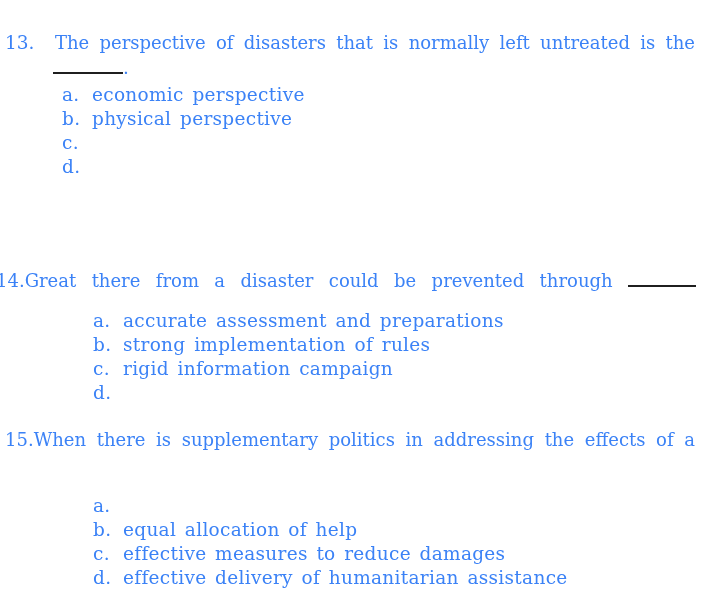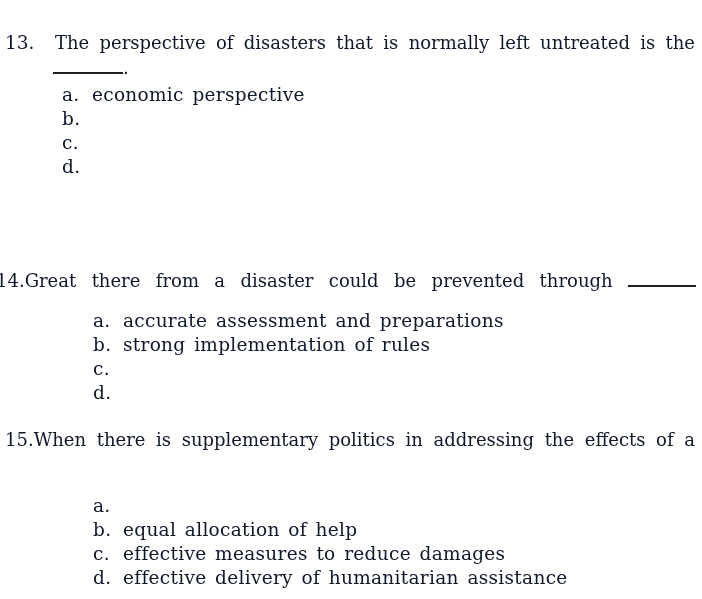--- a/index.html
+++ b/index.html
@@ -2,21 +2,21 @@
 <html><head>
 <meta charset="utf-8">
 <style>
   * { margin: 0; padding: 0; box-sizing: border-box; }
   html, body { background: #ffffff; }
   .page {
     position: relative;
     width: 702px;
     height: 599px;
     background: #ffffff;
-    color: #0f172a;
+    color: #3b82f6;
     font-family: "DejaVu Serif", "Liberation Serif", serif;
     font-size: 18.5px;
     line-height: 24px;
     overflow: hidden;
   }
   .abs { position: absolute; }
   
   .jline {
     font-size: 18px;
     text-align: justify;
@@ -50,20 +50,21 @@
   <div class="abs qnum" style="left:5px; top:31px;">13.</div>
   <div class="abs jline" style="left:55px; top:31px; width:640px;">The perspective of disasters that is normally left untreated is the</div>
   <div class="abs nowrap" style="left:53px; top:56px;"><span class="blank" style="width:70px;"></span><span>.</span></div>
 
   <div class="abs opt" style="left:62px; top:83px;">
     <span class="letter">a.</span>
     <span class="otext">economic perspective</span>
   </div>
   <div class="abs opt" style="left:62px; top:107px;">
     <span class="letter">b.</span>
+    <span class="otext">physical perspective</span>
   </div>
   <div class="abs opt" style="left:62px; top:131px;">
     <span class="letter">c.</span>
   </div>
   <div class="abs opt" style="left:62px; top:155px;">
     <span class="letter">d.</span>
   </div>
 
   <div class="abs jline" style="left:-4px; top:269px; width:700px;"><span>14.</span><span>Great there from a disaster could be prevented through</span>
     <span class="blank" style="width:68px;"></span>
@@ -72,20 +73,21 @@
   <div class="abs opt" style="left:93px; top:309px;">
     <span class="letter">a.</span>
     <span class="otext">accurate assessment and preparations</span>
   </div>
   <div class="abs opt" style="left:93px; top:333px;">
     <span class="letter">b.</span>
     <span class="otext">strong implementation of rules</span>
   </div>
   <div class="abs opt" style="left:93px; top:357px;">
     <span class="letter">c.</span>
+    <span class="otext">rigid information campaign</span>
   </div>
   <div class="abs opt" style="left:93px; top:381px;">
     <span class="letter">d.</span>
   </div>
 
   <div class="abs jline" style="left:5px; top:428px; width:690px;"><span>15.</span><span>When there is supplementary politics in addressing the effects of a</span></div>
 
   <div class="abs opt" style="left:93px; top:494px;">
     <span class="letter">a.</span>
   </div>

